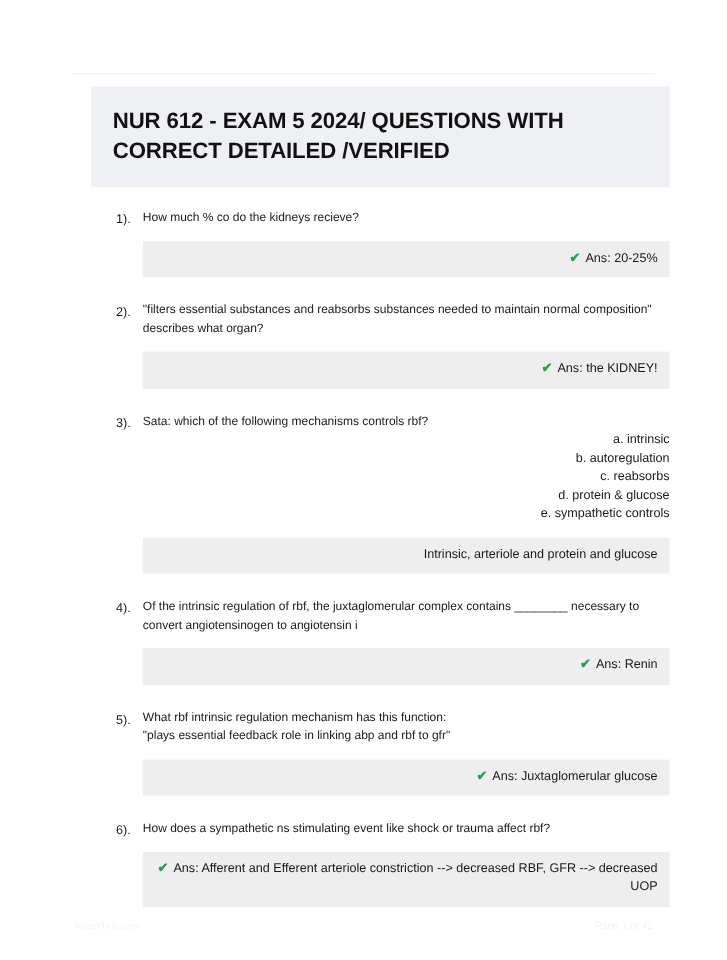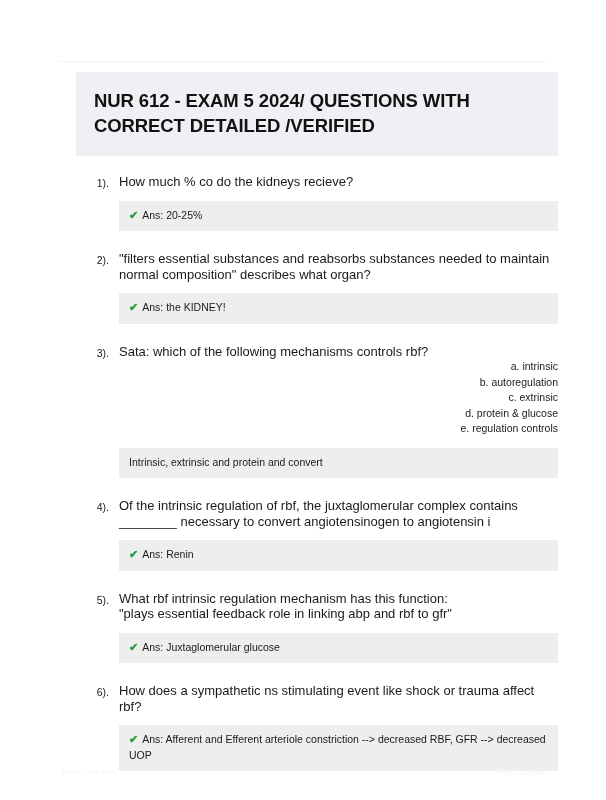--- a/index.html
+++ b/index.html
@@ -73,21 +73,21 @@
     line-height: 16px;
     color: #1a1a1a;
     padding-top: 1px;
     margin-left: 62px;
   }
   .qbody {
     flex: 1;
     min-width: 0;
   }
   .qtext {
-    font-size: 13px;
+    font-size: 10px;
     line-height: 15.5px;
     color: #1a1a1a;
     margin: 0;
     padding-top: 0px;
     white-space: pre-wrap;
   }
   .opts {
     margin: 0;
     padding: 0;
     list-style: none;
@@ -96,20 +96,21 @@
   .opts li {
     font-size: 10.5px;
     line-height: 15.5px;
     color: #1a1a1a;
   }
   .ansbox {
     background: #eeeeee;
     margin: 11px 0 0 0;
     padding: 7px 10px 8px 10px;
     box-sizing: border-box;
+    text-align: right;
   }
   .ansline {
     font-size: 10.5px;
     line-height: 15.5px;
     color: #1a1a1a;
     display: block;
   }
   .check {
     color: #22a043;
     font-size: 11px;
@@ -189,26 +190,26 @@
       <div class="gap"></div>
 
       <div class="qitem">
         <div class="qrow">
           <div class="qnum">3).</div>
           <div class="qbody">
             <p class="qtext">Sata: which of the following mechanisms controls rbf?</p>
             <ul class="opts">
               <li>a. intrinsic</li>
               <li>b. autoregulation</li>
-              <li>c. extrinsic</li>
+              <li>c. reabsorbs</li>
               <li>d. protein &amp; glucose</li>
-              <li>e. regulation controls</li>
+              <li>e. sympathetic controls</li>
             </ul>
             <div class="ansbox">
-              <span class="ans-extra">Intrinsic, extrinsic and protein and convert</span>
+              <span class="ans-extra">Intrinsic, arteriole and protein and glucose</span>
             </div>
           </div>
         </div>
       </div>
 
       <div class="gap"></div>
 
       <div class="qitem">
         <div class="qrow">
           <div class="qnum">4).</div>

